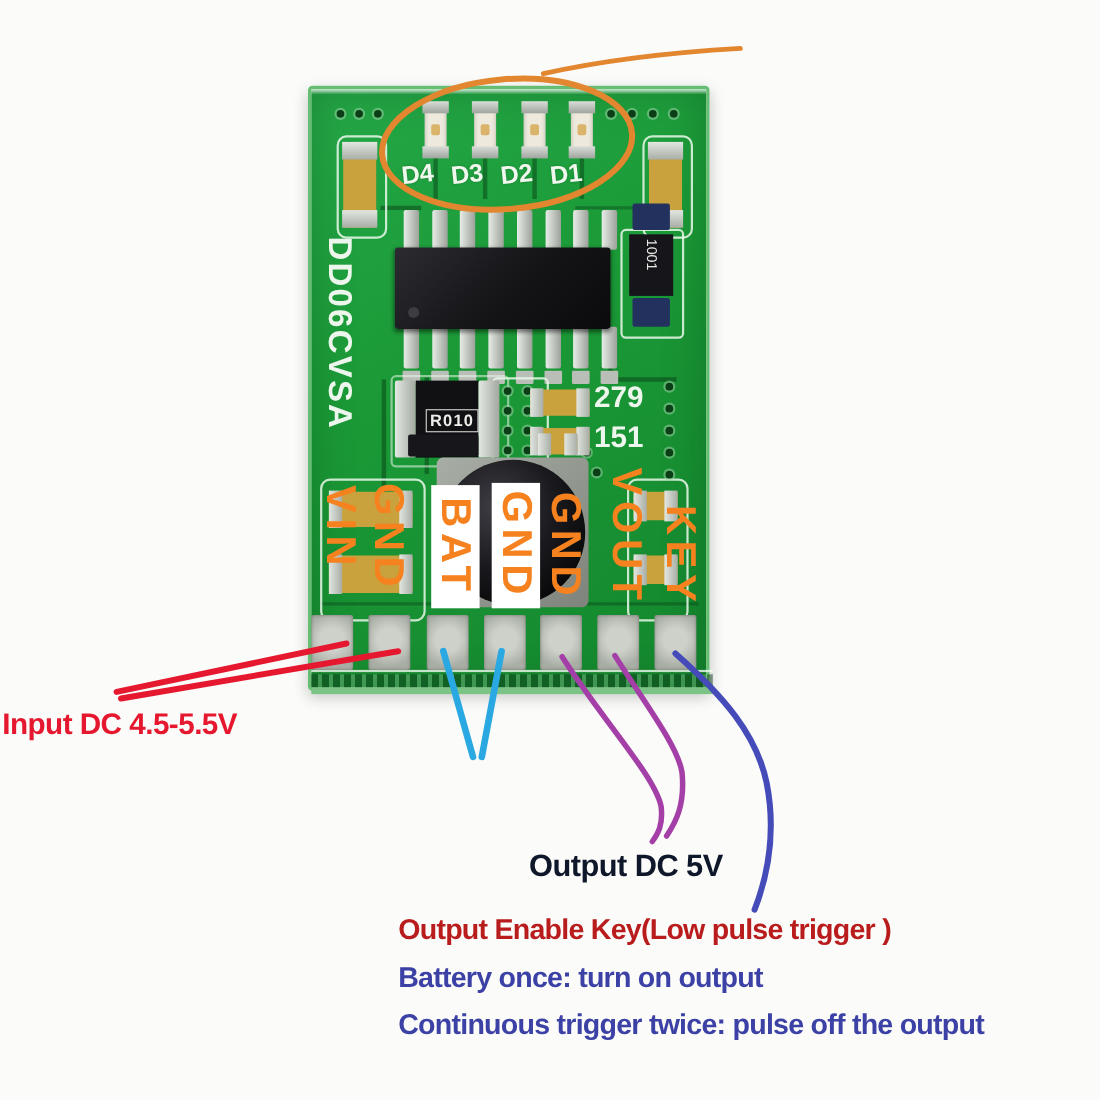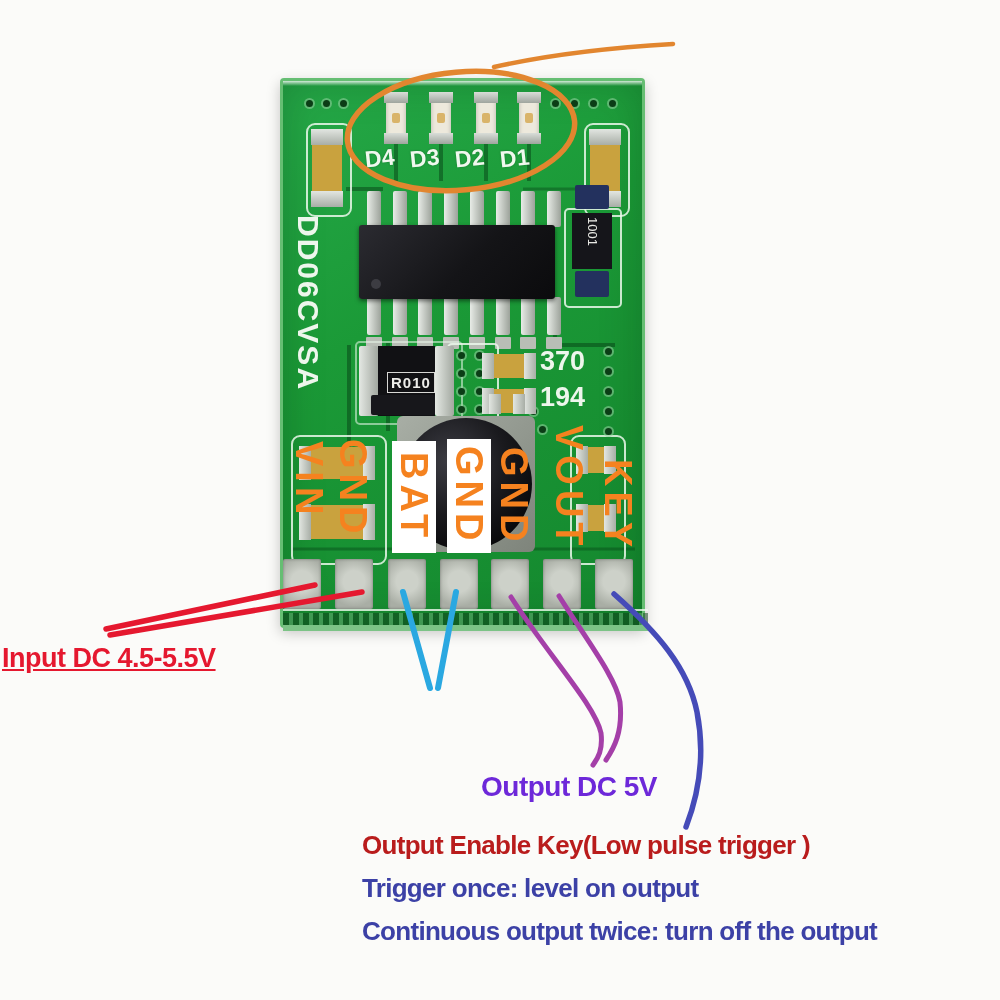--- a/index.html
+++ b/index.html
@@ -113,22 +113,22 @@
     <div class="silkbox" style="left:72px;top:260px;width:104px;height:80px;border-radius:5px;border-color:rgba(235,248,235,.55);"></div>
     <div class="r010-l" style="left:76px;"></div>
     <div class="r010-b"></div>
     <div class="r010-r" style="left:152px;"></div>
     <div class="r010-t">R010</div>
 
     <div class="silkbox" style="left:164px;top:262px;width:48px;height:80px;border-radius:5px;"></div>
 
     <div class="cap-h" style="left:199px;top:273px;width:54px;"></div>
     <div class="cap-h" style="left:199px;top:308px;width:54px;"></div>
-    <div class="silktext" style="left:257px;top:265px;font-size:27px;">370</div>
-    <div class="silktext" style="left:257px;top:301px;font-size:27px;">194</div>
+    <div class="silktext" style="left:257px;top:265px;font-size:27px;">279</div>
+    <div class="silktext" style="left:257px;top:301px;font-size:27px;">151</div>
 
     <div style="position:absolute;left:88px;top:314px;width:64px;height:20px;background:#17171B;z-index:3;border-radius:2px;"></div>
     <div class="cap-h" style="left:206px;top:314px;width:36px;height:18px;"></div>
     <div class="ind-base"></div>
     <div class="ind-core"></div>
 
     <div class="silkbox" style="left:8px;top:354px;width:92px;height:126px;"></div>
     <div class="cap-h" style="left:16px;top:366px;width:76px;height:32px;"></div>
     <div class="cap-h" style="left:16px;top:424px;width:76px;height:34px;"></div>
     <div class="silkbox" style="left:287px;top:354px;width:52px;height:126px;"></div>
@@ -218,18 +218,18 @@
 
   <svg class="overlay" width="1000" height="1000" viewBox="0 0 1000 1000">
     <ellipse cx="461" cy="131" rx="114" ry="59" fill="none" stroke-width="5.5" transform="rotate(-5 461 131)" stroke="#E2862F"></ellipse>
     <path d="M 673,44 Q 570,50 494,67" fill="none" stroke-width="4.5" stroke-linecap="round" stroke="#E2862F"></path>
     <path d="M 106,629 L 315,585 M 110,635 L 362,592" fill="none" stroke-width="5.5" stroke-linecap="round" stroke="#E5182F"></path>
     <path d="M 403,592 L 430,688 M 456,592 L 438,688" fill="none" stroke-width="6" stroke-linecap="round" stroke="#2AA8E1"></path>
     <path d="M 511,597 C 548,655 595,705 601,733 C 603,750 598,758 593,765 M 559,596 C 588,642 616,678 620,702 C 623,732 614,748 606,760" fill="none" stroke-width="5" stroke-linecap="round" stroke="#A43FA8"></path>
     <path d="M 614,594 C 658,633 688,668 697,712 C 704,748 701,788 686,827" fill="none" stroke-width="5.5" stroke-linecap="round" stroke="#454BB8"></path>
   </svg>
 
-  <div class="ann" style="left: 2px; top: 643px; font-size: 27px; color: rgb(229, 24, 47); text-decoration: underline;">Input DC 4.5-5.5V</div>
-  <div class="ann" style="left: 481px; top: 771px; font-size: 28px; color: #6d28d9;">Output DC 5V</div>
+  <div class="ann" style="left: 2px; top: 643px; font-size: 27px; color: rgb(229, 24, 47);">Input DC 4.5-5.5V</div>
+  <div class="ann" style="left: 481px; top: 771px; font-size: 28px; color: #0f172a;">Output DC 5V</div>
   <div class="ann" style="left: 362px; top: 830px; font-size: 26px; letter-spacing: -0.7px; color: #b91c1c;">Output Enable Key(Low pulse trigger )</div>
-  <div class="ann" style="left: 362px; top: 873px; font-size: 26px; letter-spacing: -0.7px; color: rgb(60, 65, 166);">Trigger once: level on output</div>
-  <div class="ann" style="left: 362px; top: 916px; font-size: 26px; letter-spacing: -0.7px; color: rgb(60, 65, 166);">Continuous output twice: turn off the output</div>
+  <div class="ann" style="left: 362px; top: 873px; font-size: 26px; letter-spacing: -0.7px; color: rgb(60, 65, 166);">Battery once: turn on output</div>
+  <div class="ann" style="left: 362px; top: 916px; font-size: 26px; letter-spacing: -0.7px; color: rgb(60, 65, 166);">Continuous trigger twice: pulse off the output</div>
 </div>
 
 </body></html>

